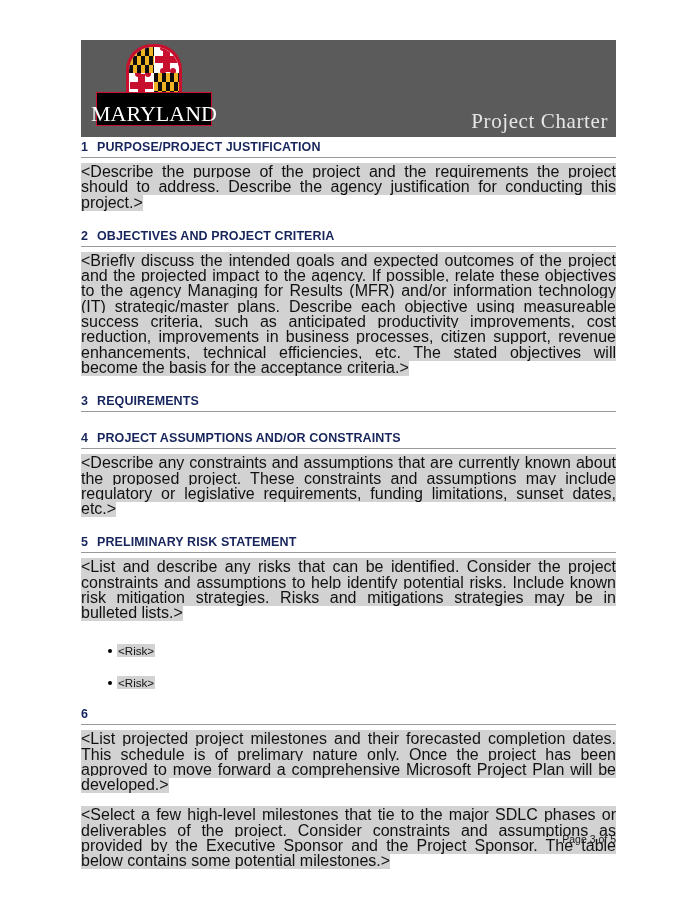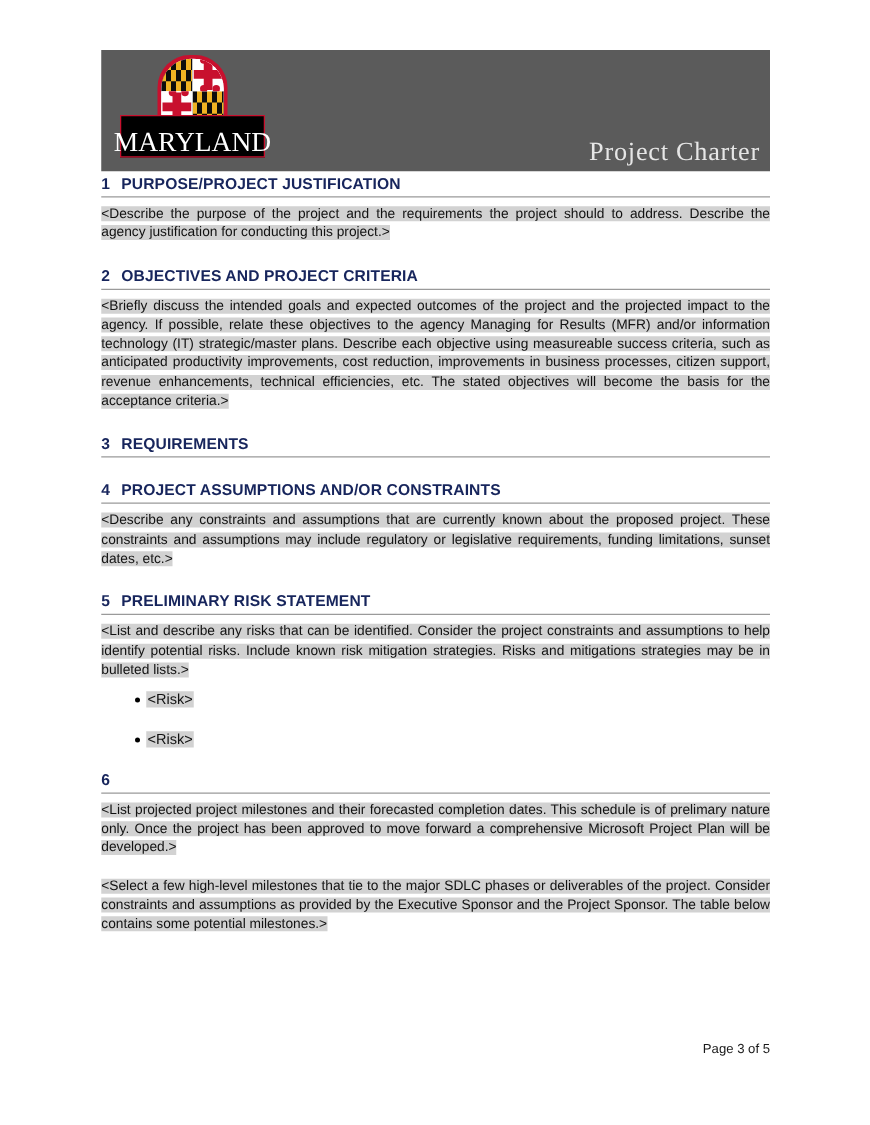--- a/index.html
+++ b/index.html
@@ -188,34 +188,34 @@
     width: 16px;
     flex: 0 0 16px;
   }
   .section-rule {
     height: 0;
     border-top: 1.5px solid #9a9a9a;
     margin: 1px 0 6px 0;
   }
 
   .body-text {
-    font-size: 11px;
+    font-size: 16px;
     line-height: 15.3px;
     color: #111111;
     text-align: justify;
     margin: 0 0 6px 0;
   }
   .body-text span.hl {
     background: #d2d2d2;
     box-decoration-break: clone;
     -webkit-box-decoration-break: clone;
   }
 
   .bullet-list {
-    margin: 8px 0 10px 0;
+    margin: 22px 0 10px 0;
     padding: 0;
     list-style: none;
   }
   .bullet-list li {
     position: relative;
     font-size: 11.6px;
     line-height: 15.3px;
     color: #111111;
     margin: 0 0 17px 0;
     padding-left: 36px;

